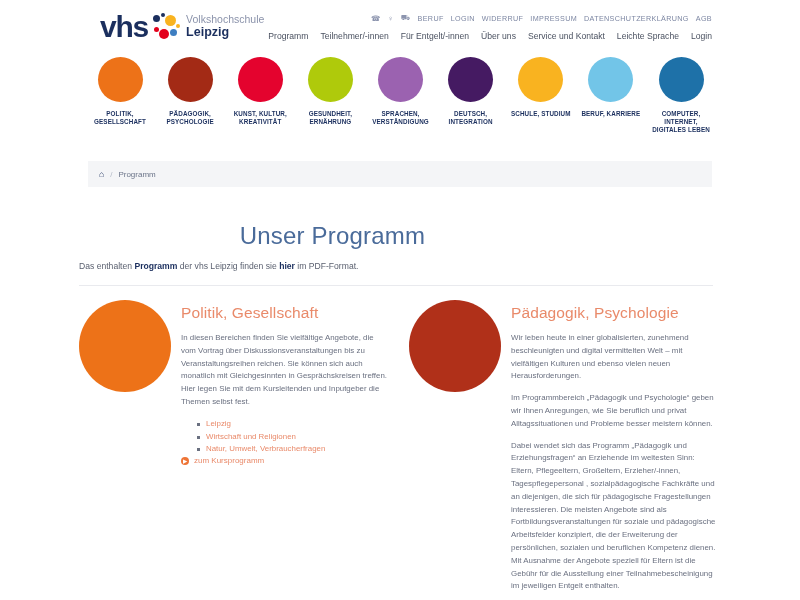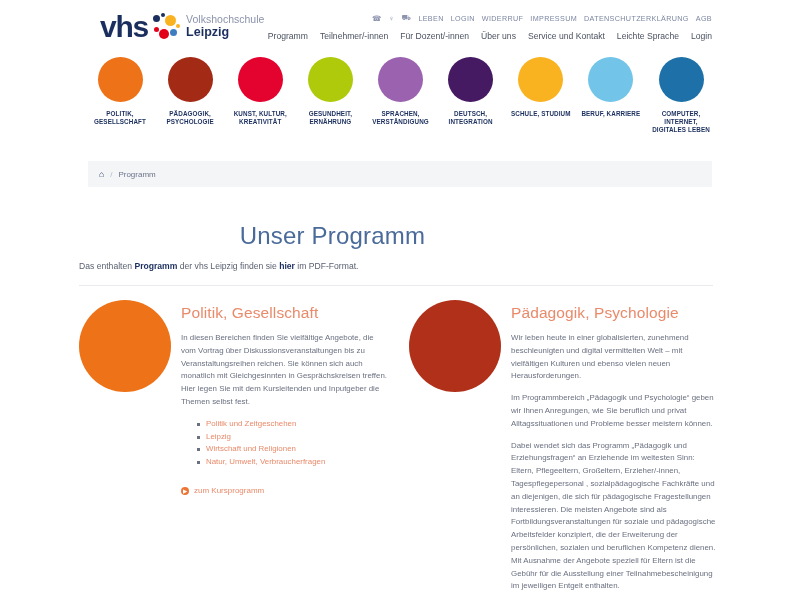--- a/index.html
+++ b/index.html
@@ -104,38 +104,38 @@
   .col ul li {
     font-size:7.9px; color:#e98a6a; line-height:1.62; position:relative;
     padding-left:9px;
   }
   .col ul li::before {
     content:""; position:absolute; left:0; top:5px;
     width:3px; height:3px; background:#6a7080;
   }
   .col ul li a { color:#e98a6a; text-decoration:none; }
   .morelink {
-    display:flex; align-items:center; gap:5px; margin-top:17px;
+    display:flex; align-items:center; gap:5px; 
     font-size:8px; color:#e98a6a; text-decoration:none;
   }
   .morelink .arrowdot {
     width:8px; height:8px; border-radius:50%; background:#ee7436;
     color:#fff; font-size:5.5px; line-height:8px; text-align:center;
   }
 </style>
 </head>
 <body>
 
 <div class="page">
 
   <div class="utilbar">
     <span class="uicon">☎</span>
     <span class="uicon">♀</span>
     <span class="uicon">⛟</span>
-    <a href="#">LEBEN</a>
+    <a href="#">BERUF</a>
     <a href="#">LOGIN</a>
     <a href="#">WIDERRUF</a>
     <a href="#">IMPRESSUM</a>
     <a href="#">DATENSCHUTZERKLÄRUNG</a>
     <a href="#">AGB</a>
   </div>
 
   <div class="logo-wrap">
     <span class="logo-vhs">vhs</span>
     <span class="logo-dots">
@@ -149,21 +149,21 @@
     </span>
     <span class="logo-text">
       <div class="logo-t1">Volkshochschule</div>
       <div class="logo-t2">Leipzig</div>
     </span>
   </div>
 
   <nav class="mainnav">
     <a href="#">Programm</a>
     <a href="#">Teilnehmer/-innen</a>
-    <a href="#">Für Dozent/-innen</a>
+    <a href="#">Für Entgelt/-innen</a>
     <a href="#">Über uns</a>
     <a href="#">Service und Kontakt</a>
     <a href="#">Leichte Sprache</a>
     <a href="#">Login</a>
   </nav>
 
   <div class="cats" id="cats">
       <div class="cat">
         <div class="bubble" style="background: rgb(237, 114, 24);"></div>
         <div class="clabel">POLITIK,<br>GESELLSCHAFT</div>
@@ -216,21 +216,20 @@
 
   <div class="divider"></div>
 
   <div class="cols" id="cols">
       <div class="col">
         <div class="bigcircle" style="background: rgb(237, 114, 24);"></div>
         <div class="body">
           <h2>Politik, Gesellschaft</h2>
           <p>In diesen Bereichen finden Sie vielfältige Angebote, die vom Vortrag über Diskussionsveranstaltungen bis zu Veranstaltungsreihen reichen. Sie können sich auch monatlich mit Gleichgesinnten in Gesprächskreisen treffen. Hier legen Sie mit dem Kursleitenden und Inputgeber die Themen selbst fest.</p>
           <ul>
-            <li><a href="#">Politik und Zeitgeschehen</a></li>
             <li><a href="#">Leipzig</a></li>
             <li><a href="#">Wirtschaft und Religionen</a></li>
             <li><a href="#">Natur, Umwelt, Verbraucherfragen</a></li>
           </ul>
           <a href="#" class="morelink">
             <span class="arrowdot">▶</span>
             <span>zum Kursprogramm</span>
           </a>
         </div>
       </div>

